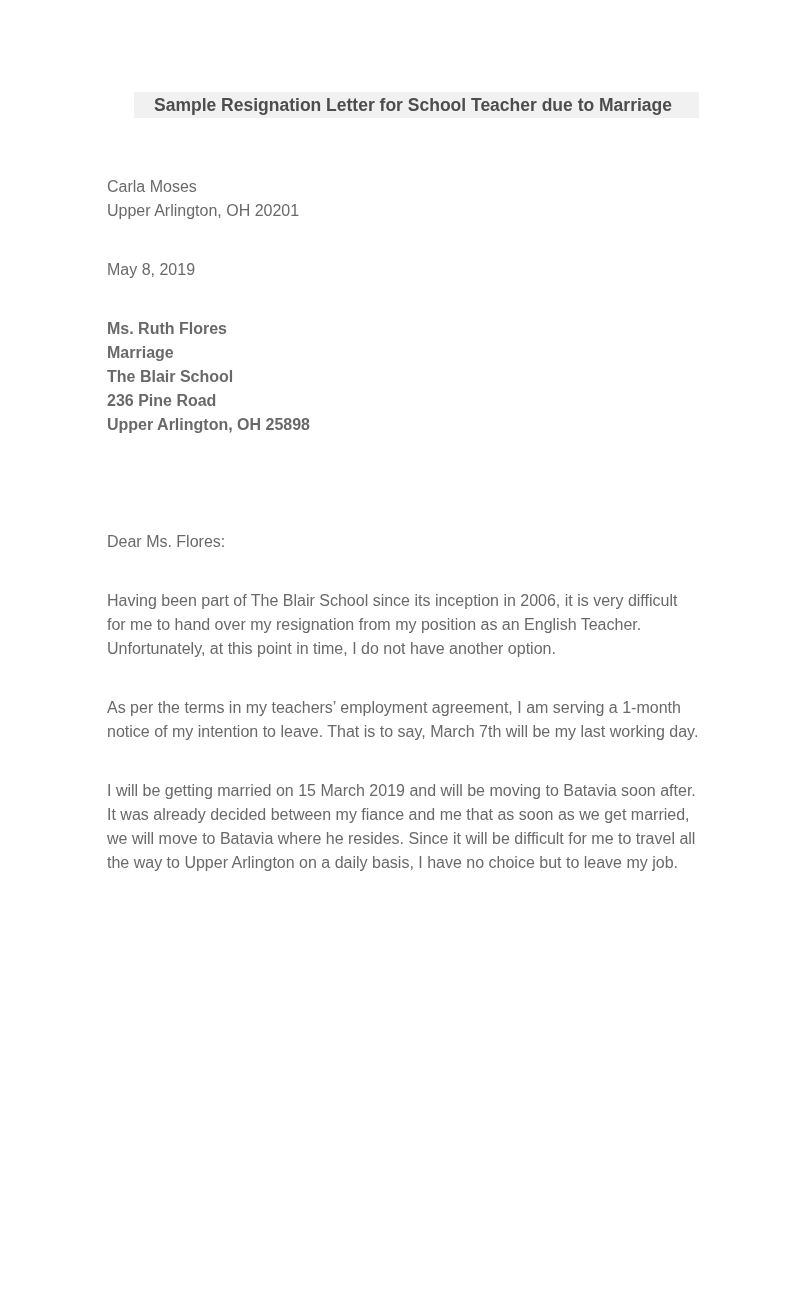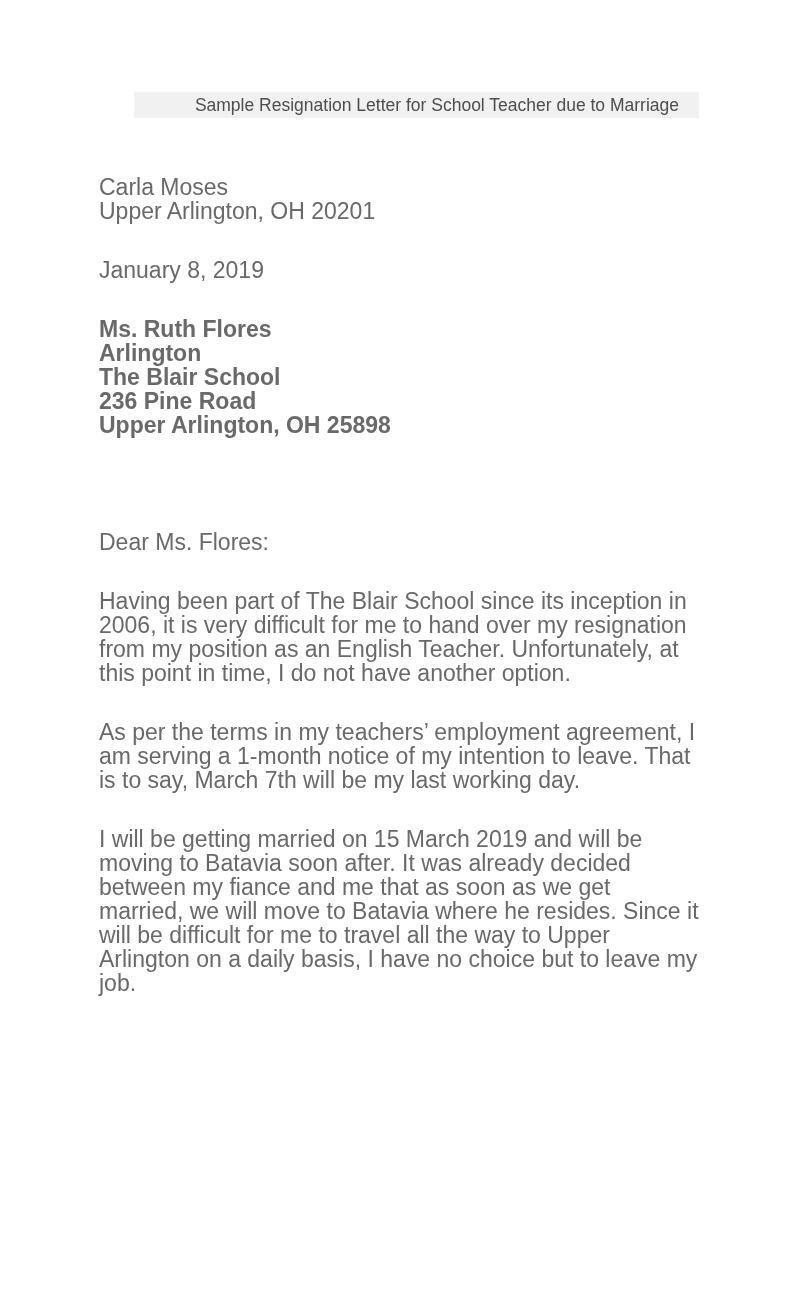--- a/index.html
+++ b/index.html
@@ -22,31 +22,31 @@
   .letter {
     width: 608px;
     margin-left: 91px;
     padding-top: 92px;
   }
   .title-band {
     background: var(--title-band-bg);
     color: var(--title-text);
     font-size: 17.5px;
     line-height: 24px;
-    font-weight: normal;
-    text-align: right;
+    font-weight: bold;
+    text-align: left;
     padding: 1px 20px;
     margin-bottom: 57px;
     margin-left: 43px;
   }
   .block {
     color: var(--body-text);
-    font-size: 23px;
+    font-size: 16px;
     line-height: 24px;
-    margin: 0 0 35px 8px;
+    margin: 0 0 35px 16px;
   }
   .block.recipient {
     margin-bottom: 93px;
     font-weight: bold;
   }
   .block p, .block div {
     margin: 0;
   }
 </style>
 </head>
@@ -54,25 +54,25 @@
 
 <div class="letter">
 
   <div class="title-band">Sample Resignation Letter for School Teacher due to Marriage</div>
 
   <div class="block">
     <div>Carla Moses</div>
     <div>Upper Arlington, OH 20201</div>
   </div>
 
-  <div class="block">January 8, 2019</div>
+  <div class="block">May 8, 2019</div>
 
   <div class="block recipient">
     <div>Ms. Ruth Flores</div>
-    <div>Arlington</div>
+    <div>Marriage</div>
     <div>The Blair School</div>
     <div>236 Pine Road</div>
     <div>Upper Arlington, OH 25898</div>
   </div>
 
   <div class="block">Dear Ms. Flores:</div>
 
   <p class="block">Having been part of The Blair School since its inception in 2006, it is very difficult for me to hand over my resignation from my position as an English Teacher. Unfortunately, at this point in time, I do not have another option.</p>
 
   <p class="block">As per the terms in my teachers’ employment agreement, I am serving a 1-month notice of my intention to leave. That is to say, March 7th will be my last working day.</p>

